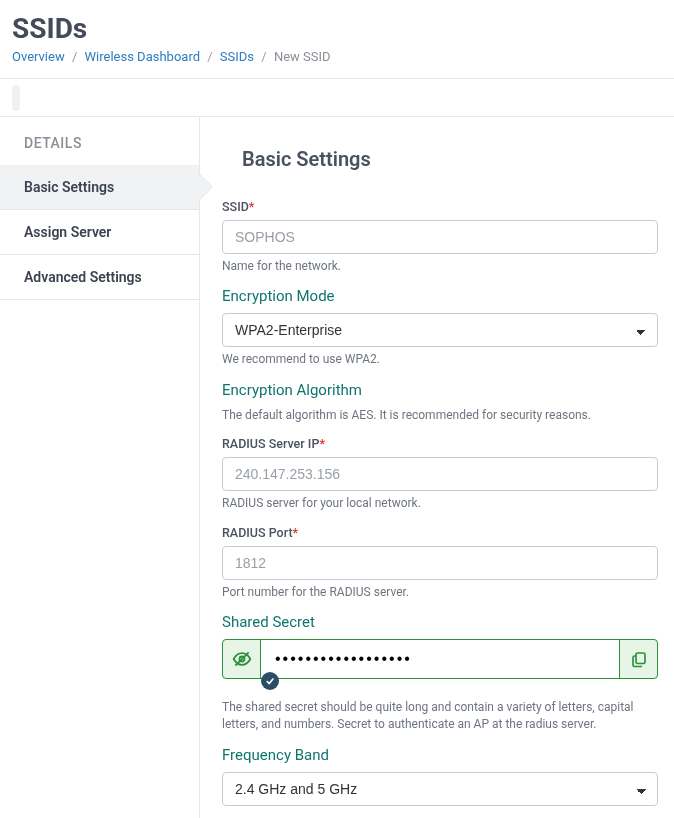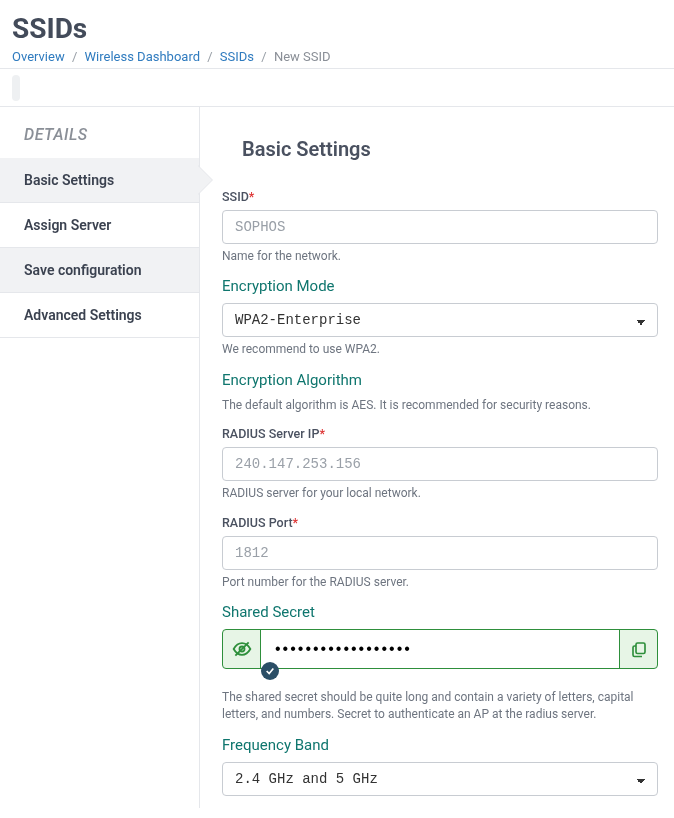--- a/index.html
+++ b/index.html
@@ -3,21 +3,21 @@
 <meta charset="utf-8">
 <style>
   * { box-sizing: border-box; margin: 0; padding: 0; }
   body {
     font-family: -apple-system, BlinkMacSystemFont, "Segoe UI", Roboto, Arial, sans-serif;
     background: #fff;
     color: #333;
     width: 674px;
   }
   .header {
-    padding: 12px 12px 4px 12px;
+    padding: 12px 12px 14px 12px;
     border-bottom: 1px solid #e5e7eb;
   }
   .page-title {
     font-size: 28px;
     font-weight: 700;
     color: #434b5a;
     margin-bottom: 4px;
   }
   .breadcrumb {
     font-size: 13px;
@@ -47,26 +47,25 @@
   .layout {
     display: flex;
   }
   .sidebar {
     width: 200px;
     border-right: 1px solid #e5e7eb;
     min-height: 680px;
     padding-top: 0;
   }
   .sidebar-heading {
-    font-size: 16px;
+    font-size: 14px;
     letter-spacing: 0.5px;
     color: #8a8f97;
     padding: 18px 24px 14px 24px;
     font-weight: 500;
-    font-style: italic;
   }
   .sidebar-item {
     padding: 14px 24px;
     font-size: 14px;
     color: #3b4250;
     font-weight: 600;
     border-bottom: 1px solid #e5e7eb;
     cursor: pointer;
     position: relative;
     background: #fff;
@@ -120,21 +119,20 @@
   }
   .req { color: #d33; }
   .input, .select {
     width: 100%;
     border: 1px solid #c8ccd2;
     border-radius: 4px;
     padding: 8px 12px;
     font-size: 14px;
     color: #333;
     background: #fff;
-    font-family: Liberation Mono, monospace;
   }
   .input::placeholder { color: #9aa0a8; }
   .select {
     appearance: none;
     background-image: linear-gradient(45deg, transparent 50%, #333 50%), linear-gradient(135deg, #333 50%, transparent 50%);
     background-position: calc(100% - 16px) 16px, calc(100% - 11px) 16px;
     background-size: 5px 5px, 5px 5px;
     background-repeat: no-repeat;
     padding-right: 40px;
   }
@@ -216,23 +214,20 @@
 </div>
 
 <div class="layout">
   <nav class="sidebar">
     <div class="sidebar-heading">DETAILS</div>
     <div class="sidebar-item active">
       <span>Basic Settings</span>
     </div>
     <div class="sidebar-item">
       <span>Assign Server</span>
-    </div>
-    <div class="sidebar-item sub-disabled">
-      <span>Save configuration</span>
     </div>
     <div class="sidebar-item">
       <span>Advanced Settings</span>
     </div>
   </nav>
 
   <main class="main">
     <h2 class="section-title">Basic Settings</h2>
 
     <div class="field">

